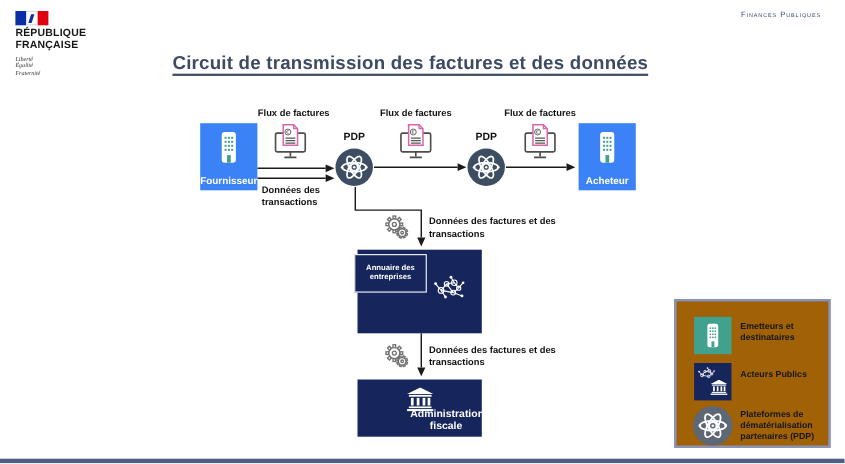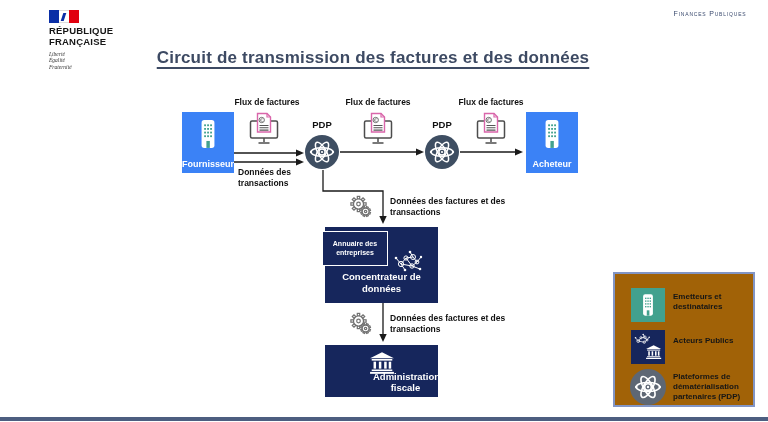--- a/index.html
+++ b/index.html
@@ -1,20 +1,20 @@
 <!DOCTYPE html>
 <html><head>
 <meta charset="utf-8">
 <style>
   html,body{margin:0;padding:0;background:#fff;}
   .canvas{position:relative;width:768px;height:422px;background:#ffffff;overflow:hidden;
           font-family:"Liberation Sans",sans-serif;color:#111;}
 
   
-  .marianne{position:absolute;left:14px;top:10px;width:100px;margin-left:35px;}
+  .marianne{position:absolute;left:14px;top:10px;width:100px;}
   .flag{display:flex;width:30px;height:13px;margin-bottom:3px;}
   .flag .b{width:10px;background:#0a2ea6;}
   .flag .w{width:10px;background:#fff;border-top:1px solid #ddd;border-bottom:1px solid #ddd;position:relative;}
   .flag .w::after{content:"";position:absolute;left:3px;top:2px;width:3px;height:8px;background:#0a2ea6;transform:skewX(-18deg);}
   .flag .r{width:10px;background:#e1000f;}
   .rep-line{font-size:9.5px;font-weight:bold;line-height:10.5px;letter-spacing:.2px;color:#161616;}
   .motto{margin-top:4px;font-family:"Liberation Serif",serif;font-style:italic;font-size:5.5px;line-height:6.3px;color:#333;}
 
   .fp-logo{position:absolute;left:664px;top:10px;width:92px;text-align:center;}
   .fp-monogram{font-family:"DejaVu Serif",serif;font-size:24px;line-height:26px;}
@@ -321,21 +321,20 @@
           <circle cx="19" cy="17" r="2.2"></circle>
       </g>
       <g fill="#fff">
         <circle cx="3" cy="9" r="1.3"></circle>
           <circle cx="17" cy="3" r="1.3"></circle>
           <circle cx="28" cy="8" r="1.2"></circle>
         <circle cx="27" cy="20" r="1.3"></circle>
           <circle cx="12" cy="21" r="1.3"></circle>
       </g>
     </svg>
-    <div class="conc-label">Concentrateur de données</div>
   </div>
 
   <div class="navy-box box-admin">
     <svg width="26" height="22" viewBox="0 0 24 20">
       <g fill="#fff">
         <path d="M12 0 L23 5.5 H1 Z"></path>
         <rect x="2.5" y="6.3" width="19" height="1.5"></rect>
         <rect x="4.2" y="8.8" width="2.3" height="6.4"></rect>
         <rect x="9.1" y="8.8" width="2.3" height="6.4"></rect>
         <rect x="14" y="8.8" width="2.3" height="6.4"></rect>

